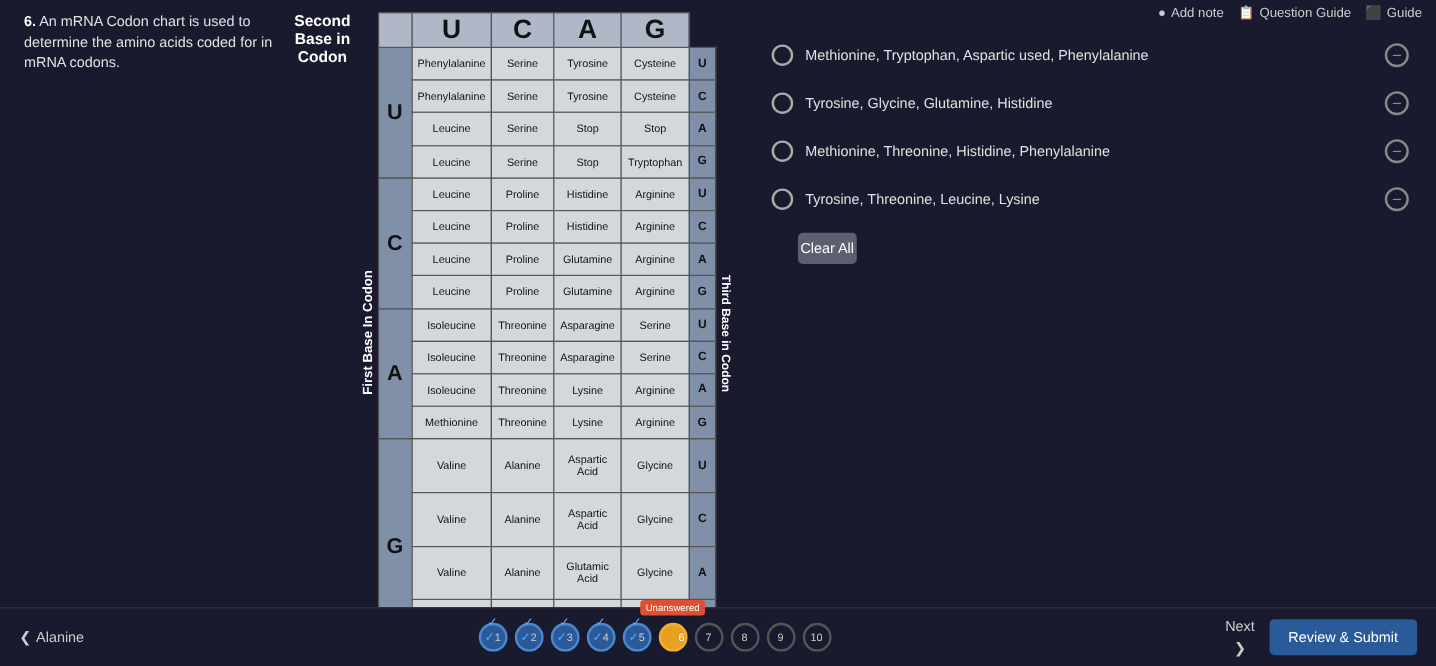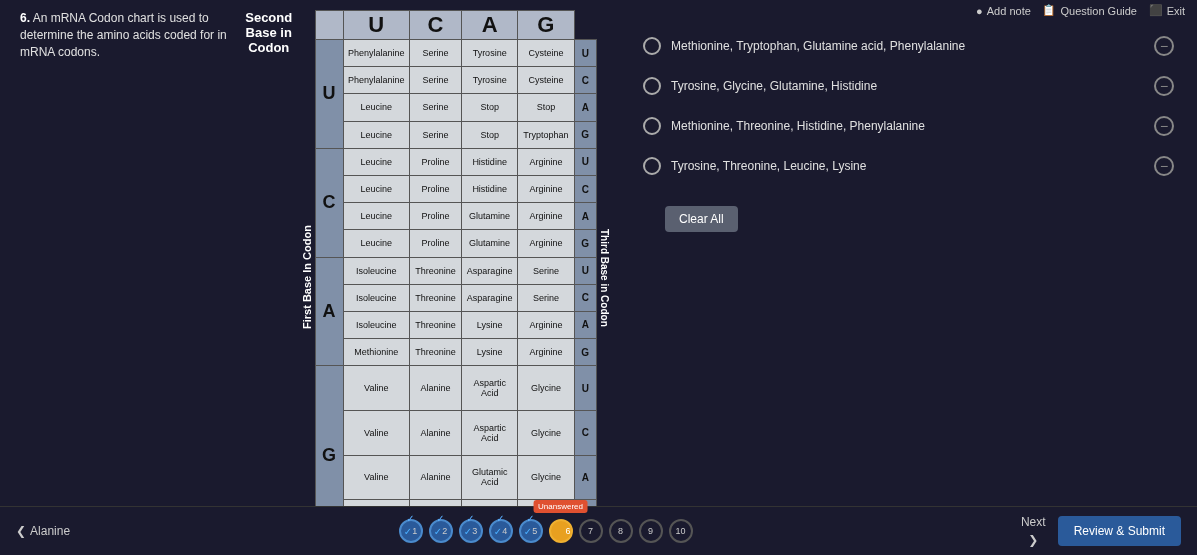--- a/index.html
+++ b/index.html
@@ -174,26 +174,26 @@
       font-size: 14px;
       margin-left: auto;
       cursor: pointer;
       flex-shrink: 0;
     }
 
     .clear-all-btn {
       background: #5a6070;
       color: #fff;
       border: none;
-      padding: 6px 14px;
+      padding: 6px 2px;
       border-radius: 4px;
       font-size: 12px;
       cursor: pointer;
       align-self: flex-start;
-      margin-top: 16px;
+      margin-top: 4px;
       margin-left: 30px;
     }
 
     
     .bottom-nav {
       position: absolute;
       bottom: 0; left: 0; right: 0;
       display: flex;
       align-items: center;
       padding: 8px 16px;
@@ -307,21 +307,21 @@
   <div class="top-bar-btn">
     <span>●</span>
     <span>Add note</span>
   </div>
   <div class="top-bar-btn">
     <span>📋</span>
     <span>Question Guide</span>
   </div>
   <div class="top-bar-btn">
     <span>⬛</span>
-    <span>Exit</span>
+    <span>Guide</span>
   </div>
 </div>
 
 <div class="main-content">
 
   <div class="left-panel">
     <div class="question-text">
       <strong>6.</strong>
       <span>An mRNA Codon chart is used to determine the amino acids coded for in mRNA codons.</span>
     </div>
@@ -466,21 +466,21 @@
         </tbody>
       </table>
 
       <div class="third-base-label">Third Base in Codon</div>
     </div>
   </div>
 
   <div class="right-panel">
     <div class="option-row">
       <div class="option-circle"></div>
-      <span class="option-text">Methionine, Tryptophan, Glutamine acid, Phenylalanine</span>
+      <span class="option-text">Methionine, Tryptophan, Aspartic used, Phenylalanine</span>
       <div class="minus-btn">−</div>
     </div>
     <div class="option-row">
       <div class="option-circle"></div>
       <span class="option-text">Tyrosine, Glycine, Glutamine, Histidine</span>
       <div class="minus-btn">−</div>
     </div>
     <div class="option-row">
       <div class="option-circle"></div>
       <span class="option-text">Methionine, Threonine, Histidine, Phenylalanine</span>

